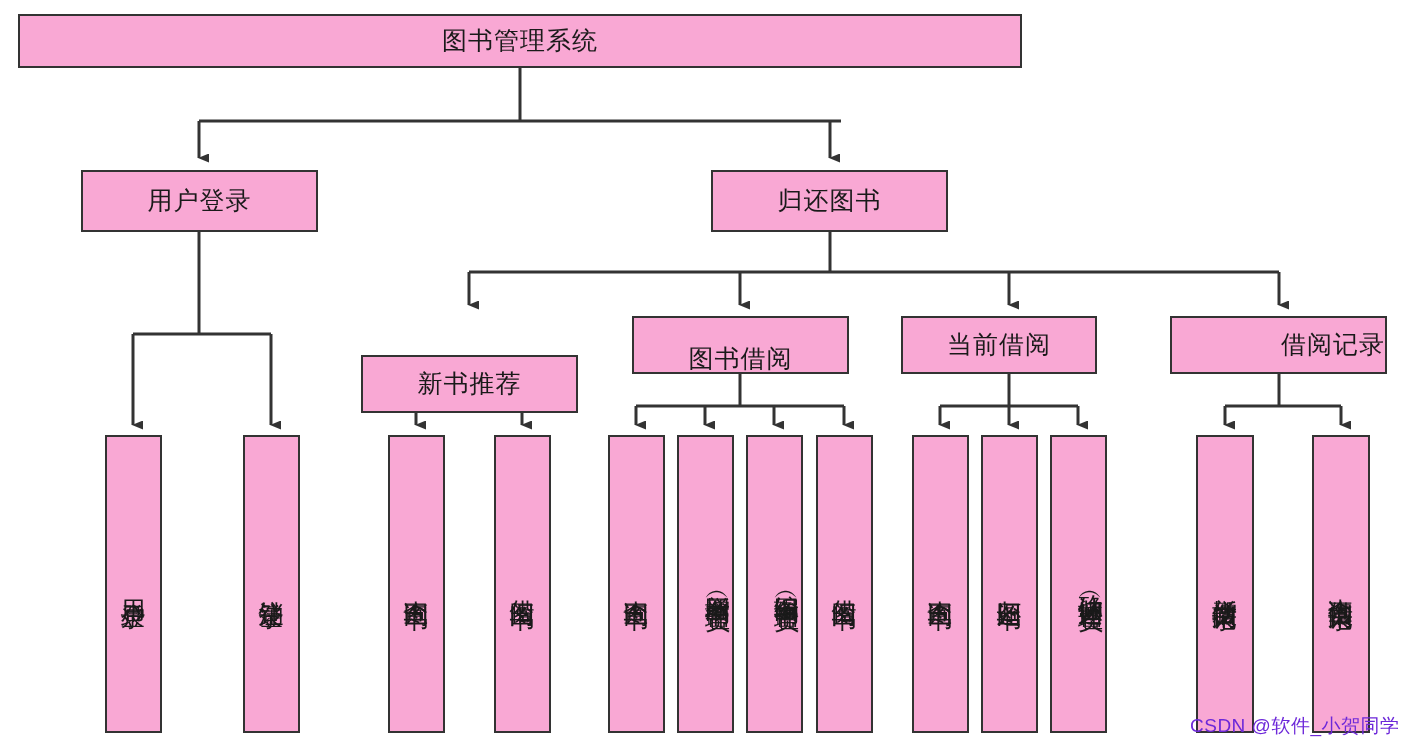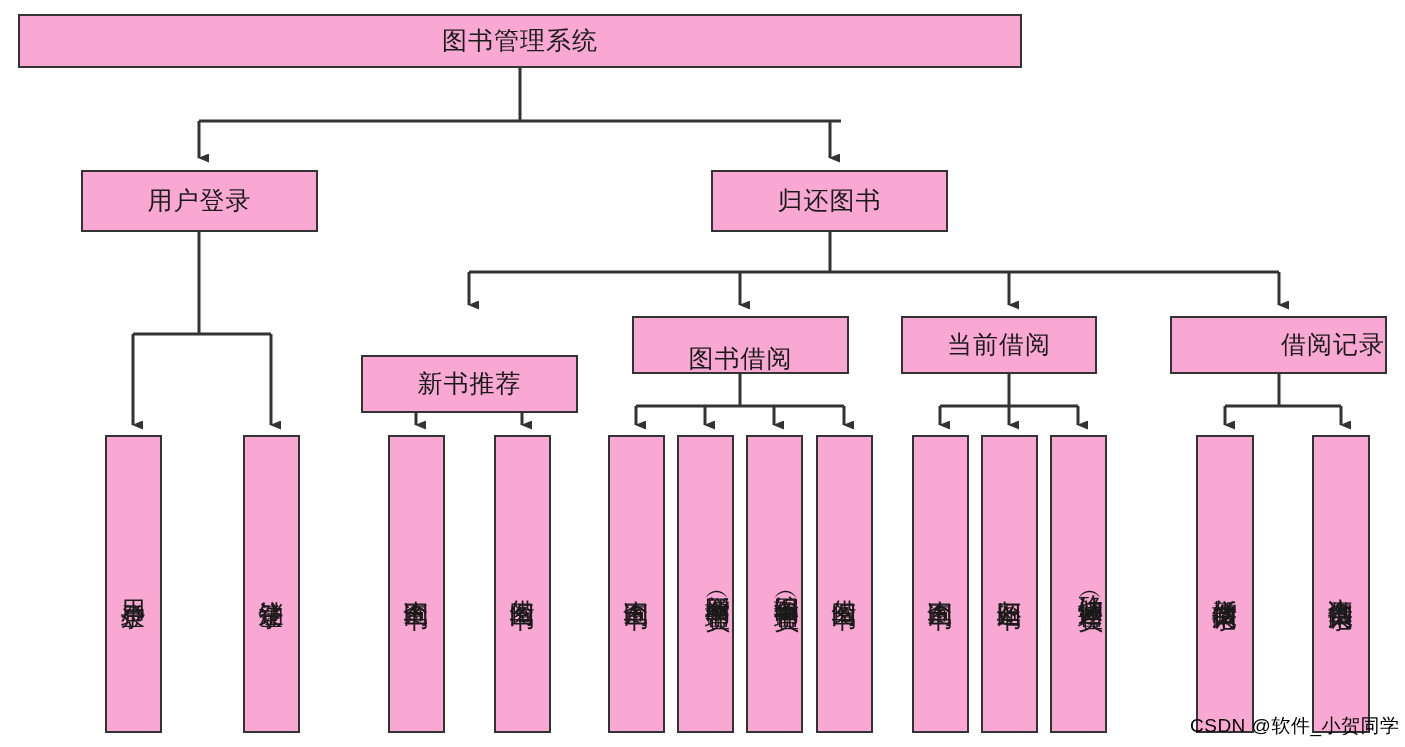--- a/index.html
+++ b/index.html
@@ -46,21 +46,21 @@
     font-size: 25px;
     line-height: 1.12;
     letter-spacing: 2px;
     padding: 4px 0;
   }
   .node.vert.topalign {
     align-items: flex-start;
   }
   .watermark {
     position: absolute;
-    color: #000000;
+    color: #6d28d9;
     font-size: 19px;
     letter-spacing: 0.5px;
     white-space: nowrap;
   }
 </style>
 </head>
 <body>
 
 <div id="canvas">
 

